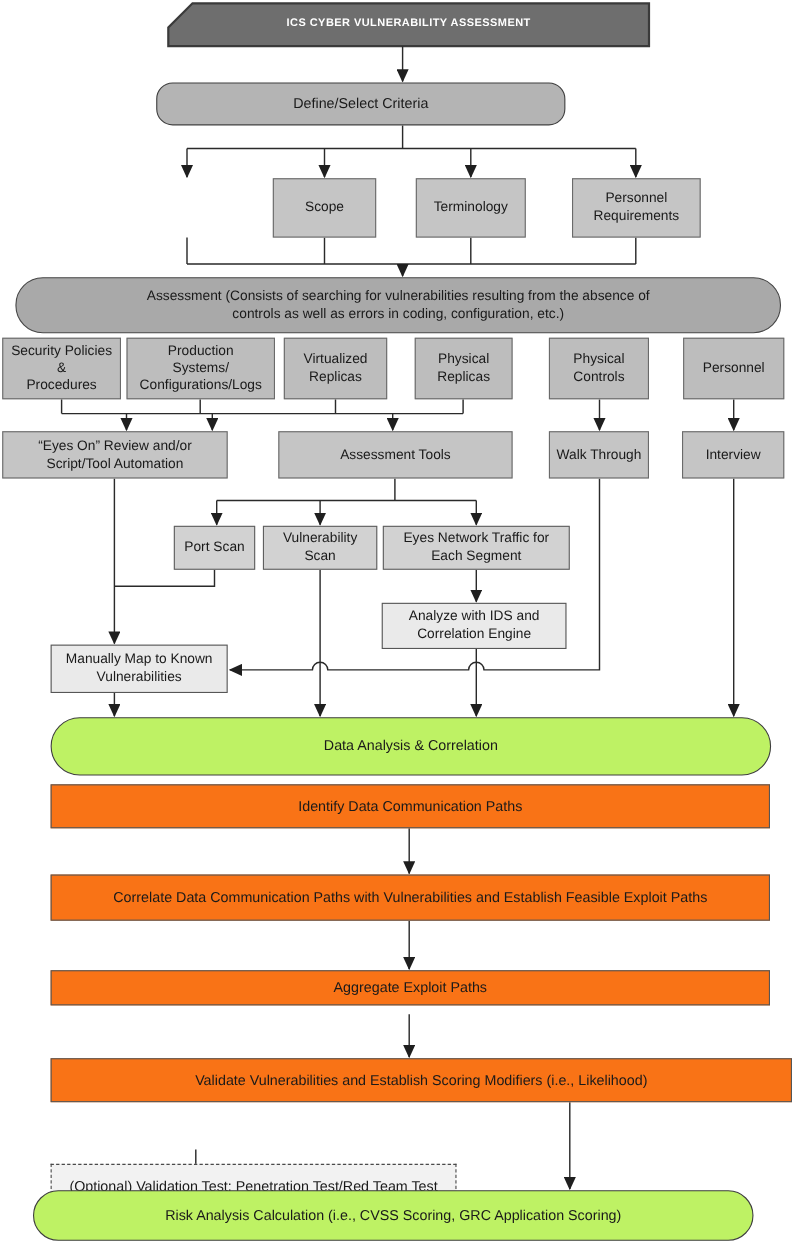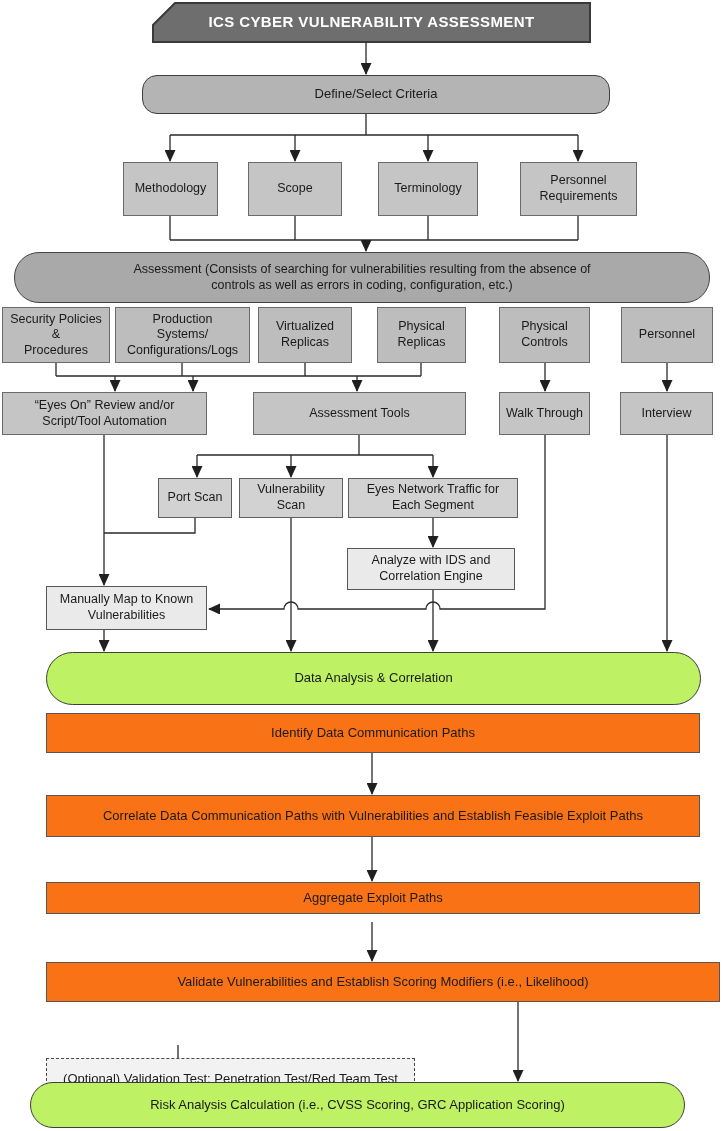--- a/index.html
+++ b/index.html
@@ -16,21 +16,21 @@
   .box-gray{background:#c5c5c5;border:1.5px solid #6a6a6a;}
   .box-gray2{background:#bdbdbd;border:1.5px solid #6a6a6a;}
   .box-scan{background:#d2d2d2;border:1.5px solid #5f5f5f;}
   .box-light{background:#eaeaea;border:1.5px solid #565656;}
   .wide{background:#f97316;border:1.5px solid #565656;font-size:13px;}
   .pill-med{background:#b4b4b4;border:1.6px solid #3e3e3e;border-radius:15px;font-size:13px;}
   .pill-assess{background:#a9a9a9;border:1.6px solid #454545;border-radius:25px;font-size:12.5px;}
   .pill-dark{background:#bef264;border:1.6px solid #3e3e3e;font-size:13px;}
   .dashed{background:#f2f2f2;border:1.5px dashed #4a4a4a;font-size:13px;}
   .banner-label{
-    color:#ffffff;font-weight:bold;font-size:15px;letter-spacing:.4px;
+    color:#ffffff;font-weight:bold;font-size:10px;letter-spacing:.4px;
     background:transparent;border:none;
   }
 </style>
 </head>
 <body>
 
 <div id="stage">
 
   <svg id="wires" width="723" height="1131" viewBox="0 0 723 1131">
     <defs>
@@ -81,23 +81,22 @@
       <path d="M372,753 V794" marker-end="url(#arr)"></path>
       <path d="M372,837 V881" marker-end="url(#arr)"></path>
       <path d="M372,922 V961" marker-end="url(#arr)"></path>
       <path d="M518,1002 V1081" marker-end="url(#arr)"></path>
       <path d="M178,1045 V1081" marker-end="url(#arr)"></path>
     </g>
   </svg>
 
   <div class="node banner-label" style="left:153px;top:3px;width:437px;height:39px;">ICS CYBER VULNERABILITY ASSESSMENT</div>
 
-  <div class="node pill-med" style="left:142px;top:75px;width:468px;height:39px;">Define/Select Criteria</div>
+  <div class="node pill-med" style="left:142px;top:75px;width:372px;height:39px;">Define/Select Criteria</div>
 
-  <div class="node box-gray" style="left:123px;top:162px;width:95px;height:54px;">Methodology</div>
   <div class="node box-gray" style="left:248px;top:162px;width:94px;height:54px;">Scope</div>
   <div class="node box-gray" style="left:378px;top:162px;width:100px;height:54px;">Terminology</div>
   <div class="node box-gray" style="left:520px;top:162px;width:117px;height:54px;">Personnel
 Requirements</div>
 
   <div class="node pill-assess" style="left:14px;top:252px;width:696px;height:51px;">Assessment (Consists of searching for vulnerabilities resulting from the absence of
 controls as well as errors in coding, configuration, etc.)</div>
 
   <div class="node box-gray2" style="left:2px;top:307px;width:108px;height:56px;">Security Policies
 &amp;

